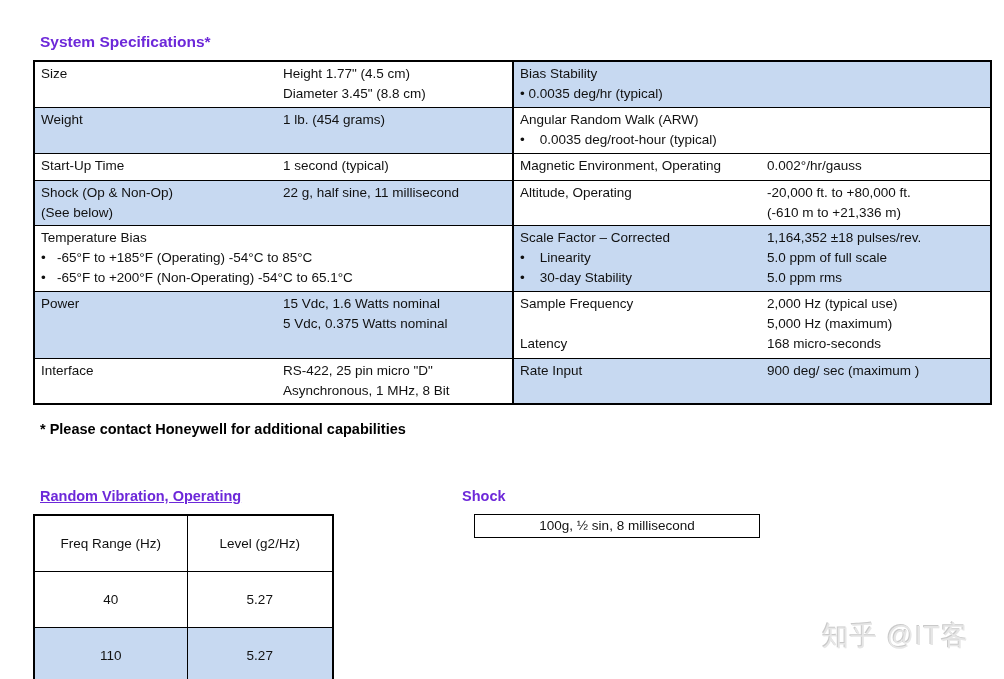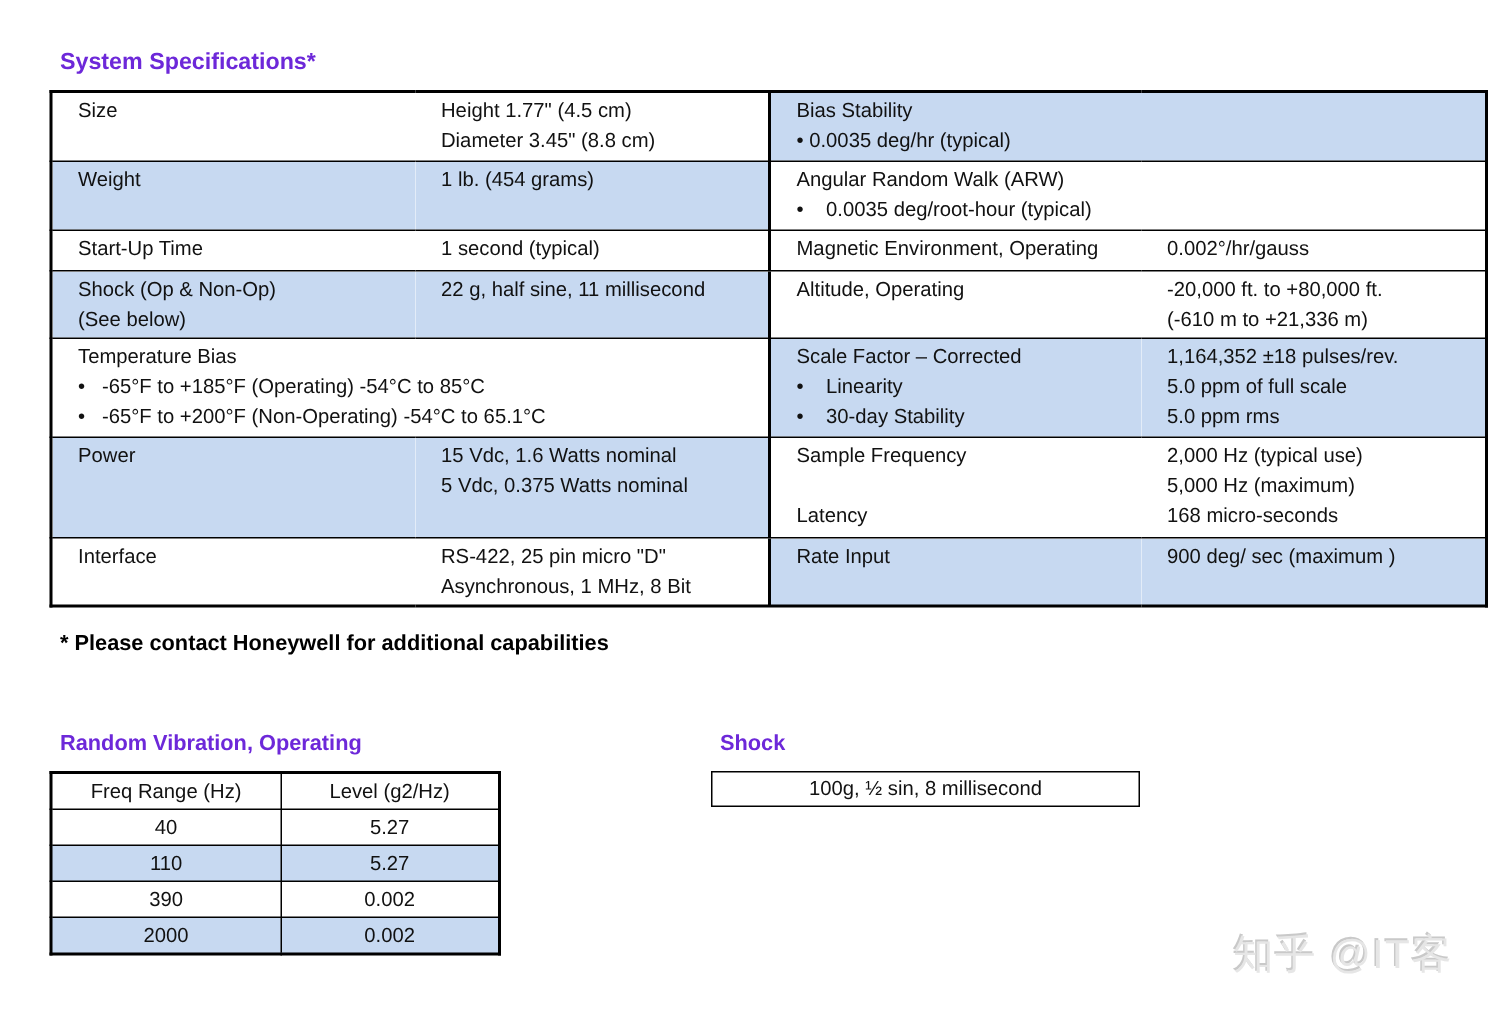--- a/index.html
+++ b/index.html
@@ -12,32 +12,32 @@
   .title { font-size:15.5px; }
   .subheading { font-size:14.5px; }
   .footnote { font-weight:bold; font-size:14.5px; color:#000000; }
 
   table { border-collapse:collapse; table-layout:fixed; }
 
   
   table.spec { width:957px; border:2px solid #000; }
   table.spec td {
     border-bottom:1.5px solid #000;
-    vertical-align:top; padding:2px 7px 2px 17px;
+    vertical-align:top; padding:2px 7px 2px 6px;
     font-size:13.5px; line-height:20px; overflow:hidden;
   }
   td.mid { border-left:2px solid #000; }
   .blue { background:#C7D9F1; }
   .line { white-space:pre-wrap; min-height:20px; }
 
   
   table.vib { width:299px; border:2px solid #000; }
   table.vib td {
     border:1.5px solid #000; text-align:center; vertical-align:middle;
-    font-size:13.5px; height:23px; padding:0 2px;
+    font-size:13.5px; height:23px; padding:16px 2px;
   }
 
   
   .shock-box {
     width:284px; height:22px; border:1.5px solid #000; background:#fff;
     text-align:center; line-height:22px; font-size:13.5px;
   }
 
   .watermark {
     font-size:27px; color:#E6E6E6; letter-spacing:1px;
@@ -168,21 +168,21 @@
     </td>
     <td class="blue">
       <div class="line">900 deg/ sec (maximum )</div>
     </td>
   </tr>
 </tbody>
   </table>
 
 <div class="abs footnote" style="left:40px; top:421px;">* Please contact Honeywell for additional capabilities</div>
 
-<div class="abs heading subheading" style="left:40px; top:488px;">Random Vibration, Operating</div>
+<div class="abs heading subheading" style="left:40px; top:488px;text-decoration:underline;">Random Vibration, Operating</div>
 
 <table class="vib abs" style="left:33px; top:514px;">
   <colgroup>
       <col style="width:153px">
       <col style="width:146px">
     </colgroup>
   <tbody>
       <tr>
     <td>Freq Range (Hz)</td>
     <td>Level (g2/Hz)</td>
@@ -199,17 +199,17 @@
     <td>390</td>
     <td>0.002</td>
   </tr>
   <tr class="blue">
     <td>2000</td>
     <td>0.002</td>
   </tr>
 </tbody>
   </table>
 
-<div class="abs heading subheading" style="left:480px; top:488px;">Shock</div>
+<div class="abs heading subheading" style="left:462px; top:488px;">Shock</div>
 
 <div class="abs shock-box" style="left:474px; top:514px;">100g, ½ sin, 8 millisecond</div>
 
 <div class="abs watermark" style="left:822px; top:618px;">知乎 @IT客</div>
 
 </body></html>

